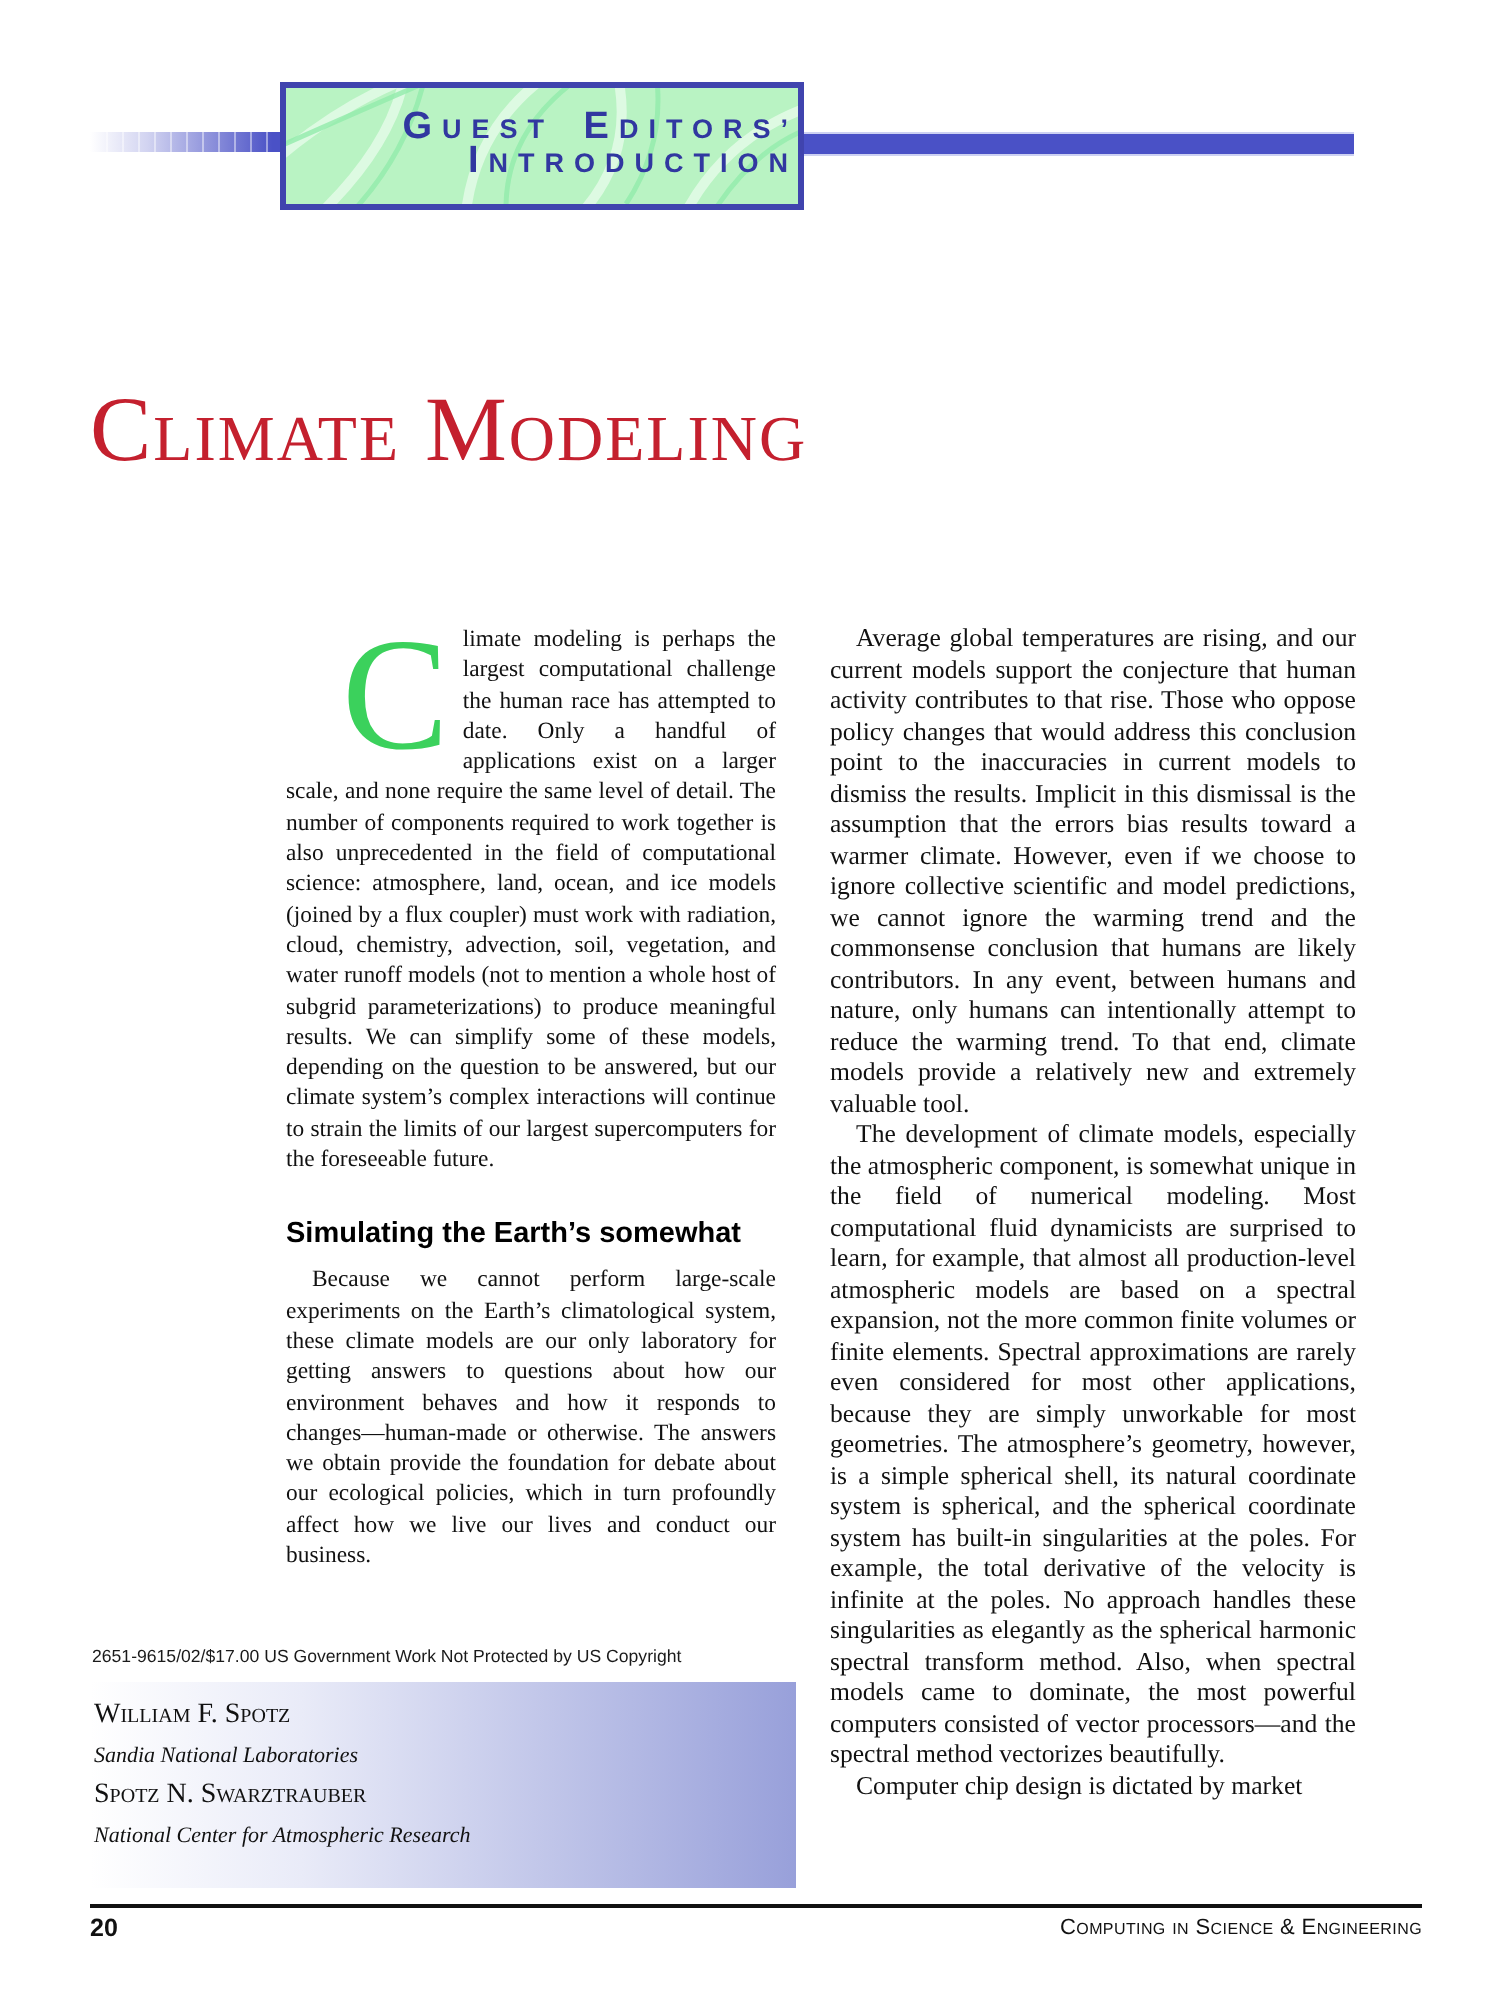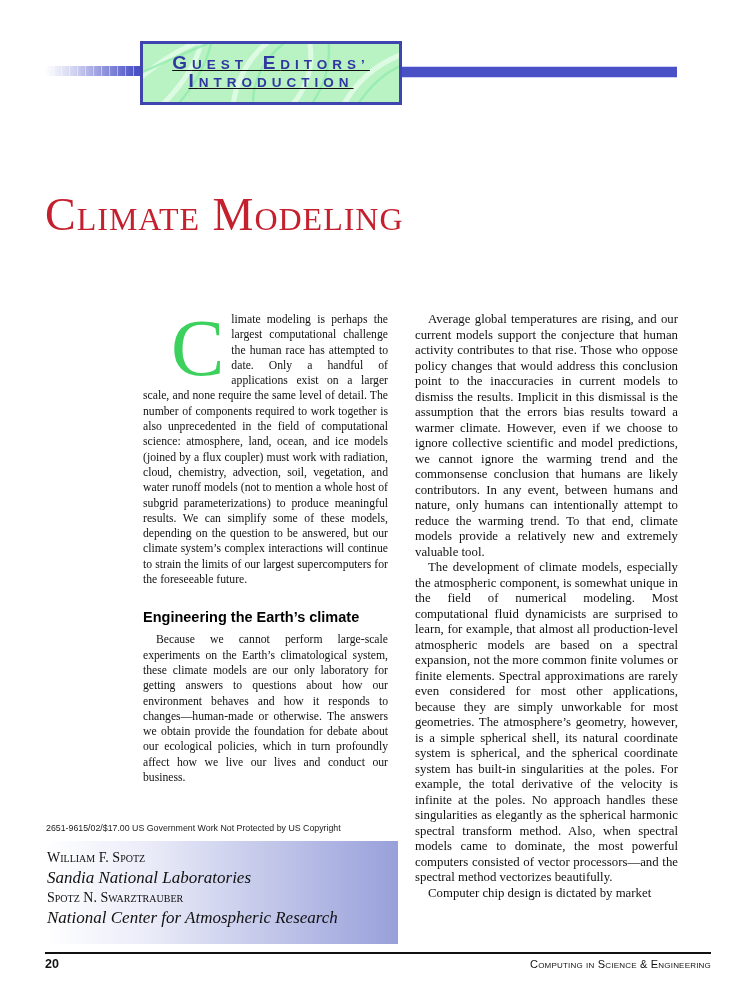--- a/index.html
+++ b/index.html
@@ -17,22 +17,22 @@
   }
   .bar-right{
     position:absolute;left:400px;top:66px;width:277px;height:10px;
     background:var(--banner-blue,#4a51c6);
     border-top:1px solid #cdd1f2;border-bottom:1px solid #cdd1f2;
   }
   .banner-box{
     position:absolute;left:140px;top:41px;width:256px;height:58px;
     background:var(--leaf-green,#b9f3c3);
     border:3px solid var(--banner-border,#4044ae);
-    display:flex;flex-direction:column;align-items:center;justify-content:center;
-    z-index:2;overflow:hidden;text-decoration:underline;
+    display:flex;flex-direction:column;align-items:flex-end;justify-content:center;
+    z-index:2;overflow:hidden;
   }
   .banner-box svg.leaves{position:absolute;left:0;top:0;width:100%;height:100%;}
   .banner-line{
     position:relative;z-index:1;
     font-family:"Liberation Sans",sans-serif;font-weight:bold;
     font-size:13.5px;line-height:16px;letter-spacing:5px;word-spacing:6px;
     color:var(--banner-text,#3137a0);white-space:nowrap;
   }
   .banner-line .bigcap{font-size:19px;}
   
@@ -64,21 +64,21 @@
     position:absolute;left:46px;top:823px;
     font-family:"Liberation Sans",sans-serif;font-size:8.8px;color:#1a1a1a;
     white-space:nowrap;
   }
   .authors{
     position:absolute;left:45px;top:841px;width:353px;height:103px;
     background:linear-gradient(to right,#ffffff 0%, #e9ebf8 30%, var(--authors-purple,#98a0da) 100%);
     padding:7px 12px 0 2px;box-sizing:border-box;
   }
   .author-name{font-variant:small-caps;font-size:14px;line-height:20px;}
-  .author-aff{font-style:italic;font-size:17px;line-height:20px;}
+  .author-aff{font-style:italic;font-size:11px;line-height:20px;}
   
   .footer-rule{position:absolute;left:45px;top:952px;width:666px;height:2px;background:#111;}
   .page-num{
     position:absolute;left:45px;top:957px;
     font-family:"Liberation Sans",sans-serif;font-weight:bold;font-size:12.5px;
   }
   .journal{
     position:absolute;right:44px;top:958px;
     font-family:"Liberation Sans",sans-serif;font-variant:small-caps;font-size:11px;
     letter-spacing:.2px;
@@ -109,21 +109,21 @@
       </g>
     </svg>
     <div class="banner-line"><span class="bigcap">G</span>UEST <span class="bigcap">E</span>DITORS’</div>
     <div class="banner-line"><span class="bigcap">I</span>NTRODUCTION</div>
   </div>
 
   <div class="title">Climate Modeling</div>
 
   <div class="col col-left">
     <p class="body-p"><span class="dropcap">C</span><span>limate modeling is perhaps the largest computational challenge the human race has attempted to date. Only a handful of applications exist on a larger scale, and none require the same level of detail. The number of components required to work together is also unprecedented in the field of computational science: atmosphere, land, ocean, and ice models (joined by a flux coupler) must work with radiation, cloud, chemistry, advection, soil, vegetation, and water runoff models (not to mention a whole host of subgrid parameterizations) to produce meaningful results. We can simplify some of these models, depending on the question to be answered, but our climate system’s complex interactions will continue to strain the limits of our largest supercomputers for the foreseeable future.</span></p>
-    <h2 class="section">Engineering the Earth’s climate</h2>
+    <h2 class="section">Simulating the Earth’s somewhat</h2>
     <p class="body-p indent">Because we cannot perform large-scale experiments on the Earth’s climatological system, these climate models are our only laboratory for getting answers to questions about how our environment behaves and how it responds to changes—human-made or otherwise. The answers we obtain provide the foundation for debate about our ecological policies, which in turn profoundly affect how we live our lives and conduct our business.</p>
   </div>
 
   <div class="col col-right">
     <p class="body-p indent">Average global temperatures are rising, and our current models support the conjecture that human activity contributes to that rise. Those who oppose policy changes that would address this conclusion point to the inaccuracies in current models to dismiss the results. Implicit in this dismissal is the assumption that the errors bias results toward a warmer climate. However, even if we choose to ignore collective scientific and model predictions, we cannot ignore the warming trend and the commonsense conclusion that humans are likely contributors. In any event, between humans and nature, only humans can intentionally attempt to reduce the warming trend. To that end, climate models provide a relatively new and extremely valuable tool.</p>
     <p class="body-p indent">The development of climate models, especially the atmospheric component, is somewhat unique in the field of numerical modeling. Most computational fluid dynamicists are surprised to learn, for example, that almost all production-level atmospheric models are based on a spectral expansion, not the more common finite volumes or finite elements. Spectral approximations are rarely even considered for most other applications, because they are simply unworkable for most geometries. The atmosphere’s geometry, however, is a simple spherical shell, its natural coordinate system is spherical, and the spherical coordinate system has built-in singularities at the poles. For example, the total derivative of the velocity is infinite at the poles. No approach handles these singularities as elegantly as the spherical harmonic spectral transform method. Also, when spectral models came to dominate, the most powerful computers consisted of vector processors—and the spectral method vectorizes beautifully.</p>
     <p class="body-p indent">Computer chip design is dictated by market</p>
   </div>
 
   <div class="copyright">2651-9615/02/$17.00  US Government Work Not Protected by US Copyright</div>

